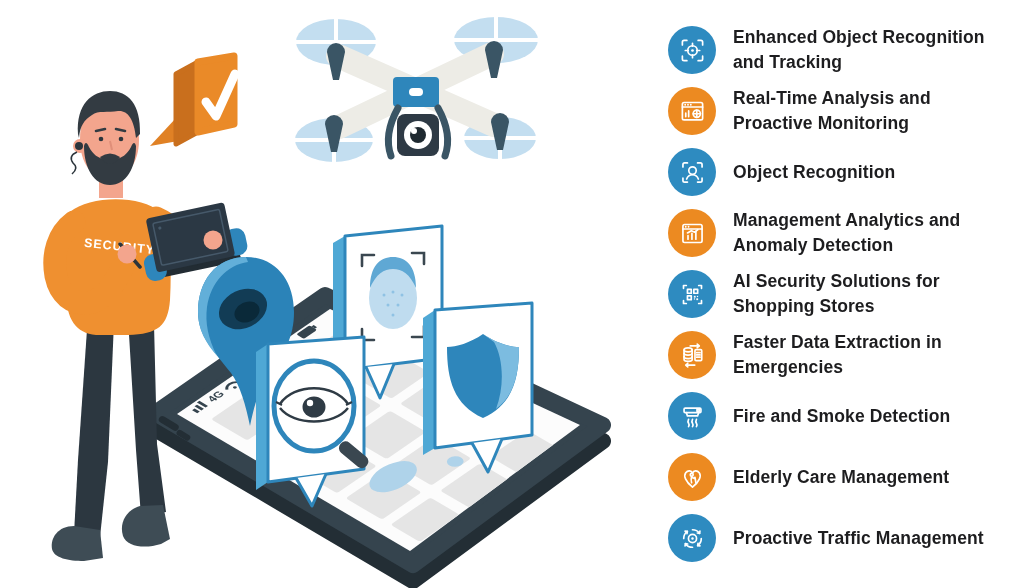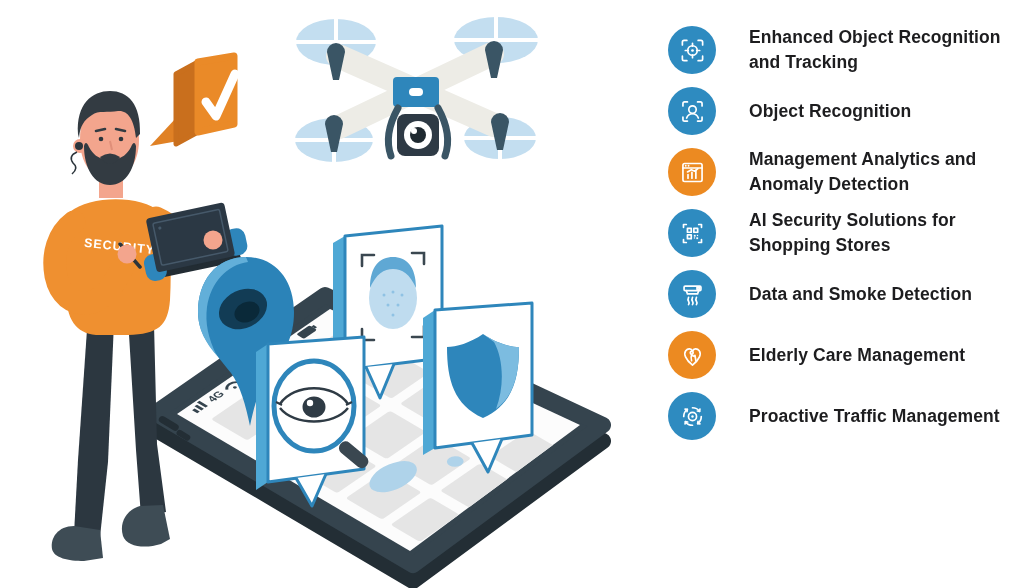--- a/index.html
+++ b/index.html
@@ -13,21 +13,21 @@
   .benefits{position:absolute;left:668px;top:25px;width:348px;}
   .item{display:flex;align-items:center;min-height:50px;margin-bottom:11px;}
   .circle{
     width:48px;height:48px;border-radius:50%;flex:0 0 48px;
     display:flex;align-items:center;justify-content:center;
     background:var(--blue,#2E8BC0);
   }
   .circle.orange{background:var(--orange,#EC8A21);}
   .circle svg{width:27px;height:27px;display:block;}
   .item-text{
-    margin-left:33px;
+    margin-left:17px;
     font-size:17.5px;font-weight:bold;line-height:25px;
     color:var(--text,#1D1D1F);
     white-space:pre-line;letter-spacing:.1px;
   }
   .ic{stroke:#fff;fill:none;stroke-width:1.5;stroke-linecap:round;stroke-linejoin:round;}
   .icf{fill:#fff;stroke:none;}
 </style>
 </head>
 <body style="background: rgb(255, 255, 255);">
 
@@ -272,20 +272,40 @@
           <circle cx="12" cy="12" r="4.2"></circle>
           <path d="M12,5.6 v2.6 M12,15.8 v2.6 M5.6,12 h2.6 M15.8,12 h2.6"></path>
         </g>
             <circle class="icf" cx="12" cy="12" r="1.2"></circle>
           </svg>
       </div>
       <div class="item-text">Enhanced Object Recognition
 and Tracking</div>
     </div>
 
+    <div class="item" id="item-1">
+      <div class="circle orange" style="background: rgb(236, 138, 33);">
+        <svg viewBox="0 0 24 24">
+            <g class="ic">
+          <rect x="3" y="4" width="18" height="15.5" rx="1.5"></rect>
+              <path d="M3,8 H21"></path>
+          <path d="M6,16.5 v-3 M8.6,16.5 v-5"></path>
+          <circle cx="15.8" cy="14" r="3.2"></circle>
+              <path d="M12.6,14 h6.4 M15.8,10.8 v6.4"></path>
+        </g>
+            <g class="icf">
+              <circle cx="5.5" cy="6" r=".8"></circle>
+              <circle cx="8" cy="6" r=".8"></circle>
+              <circle cx="10.5" cy="6" r=".8"></circle>
+            </g>
+          </svg>
+      </div>
+      <div class="item-text">Real-Time Analysis and
+Proactive Monitoring</div>
+    </div>
 
     <div class="item" id="item-2">
       <div class="circle" style="background: rgb(46, 139, 192);">
         <svg viewBox="0 0 24 24">
             <g class="ic">
           <path d="M3.5,7 V5 Q3.5,3.5 5,3.5 H7.5"></path>
               <path d="M16.5,3.5 H19 Q20.5,3.5 20.5,5 V7"></path>
           <path d="M20.5,17 v2 Q20.5,20.5 19,20.5 H16.5"></path>
               <path d="M7.5,20.5 H5 Q3.5,20.5 3.5,19 V17"></path>
           <circle cx="12" cy="10.3" r="3.3"></circle>
@@ -332,35 +352,53 @@
               <rect x="15.4" y="15.4" width="1.6" height="1.6"></rect>
           <rect x="13.2" y="15.4" width="1.1" height="1.1"></rect>
               <rect x="15.9" y="13.2" width="1.1" height="1.1"></rect>
         </g>
           </svg>
       </div>
       <div class="item-text">AI Security Solutions for
 Shopping Stores</div>
     </div>
 
+    <div class="item" id="item-5">
+      <div class="circle orange" style="background: rgb(236, 138, 33);">
+        <svg viewBox="0 0 24 24">
+            <g class="ic">
+          <path d="M4.5,7 a3.6,1.7 0 0 1 7.2,0 V15.5 a3.6,1.7 0 0 1 -7.2,0 Z"></path>
+          <path d="M4.5,7 a3.6,1.7 0 0 0 7.2,0"></path>
+              <path d="M4.5,10 a3.6,1.7 0 0 0 7.2,0"></path>
+              <path d="M4.5,13 a3.6,1.7 0 0 0 7.2,0"></path>
+          <rect x="14.2" y="6.8" width="6" height="9.8" rx="1"></rect>
+          <path d="M15.7,9.5 h3 M15.7,11.5 h3 M15.7,13.5 h3"></path>
+          <path d="M10,3.5 h8 l-1.8,-1.6 M18,3.5 l-1.8,1.6"></path>
+          <path d="M14,20.5 h-8 l1.8,-1.6 M6,20.5 l1.8,1.6"></path>
+        </g>
+          </svg>
+      </div>
+      <div class="item-text">Faster Data Extraction in
+Emergencies</div>
+    </div>
 
     <div class="item" id="item-6">
       <div class="circle" style="background: rgb(46, 139, 192);">
         <svg viewBox="0 0 24 24">
             <g class="ic">
           <rect x="4.5" y="4.5" width="15" height="4" rx="1"></rect>
           <rect x="16" y="5.6" width="2" height="1.8"></rect>
           <path d="M6.5,8.5 L7.5,11.5 H16.5 L17.5,8.5"></path>
           <path d="M8.5,14.5 q-1,2 0,3.5 q1,1.5 0,3"></path>
           <path d="M12,14.5 q-1,2 0,3.5 q1,1.5 0,3"></path>
           <path d="M15.5,14.5 q-1,2 0,3.5 q1,1.5 0,3"></path>
         </g>
           </svg>
       </div>
-      <div class="item-text">Data and Smoke Detection</div>
+      <div class="item-text">Fire and Smoke Detection</div>
     </div>
 
     <div class="item" id="item-7">
       <div class="circle orange" style="background: rgb(236, 138, 33);">
         <svg viewBox="0 0 24 24">
             <g class="ic">
           <path d="M12,20.5 C5.5,15.5 4,10.5 6,7.8 C8,5.2 11,5.8 12,8.2 C13,5.8 16,5.2 18,7.8 C20,10.5 18.5,15.5 12,20.5 Z"></path>
           <circle cx="11.3" cy="9.6" r="1.3"></circle>
           <path d="M11.3,11 C10.6,12.8 10.6,14.6 11.2,16.6"></path>
           <path d="M11.5,12 l2.4,.8 M14.2,11.8 L15,16.6"></path>

